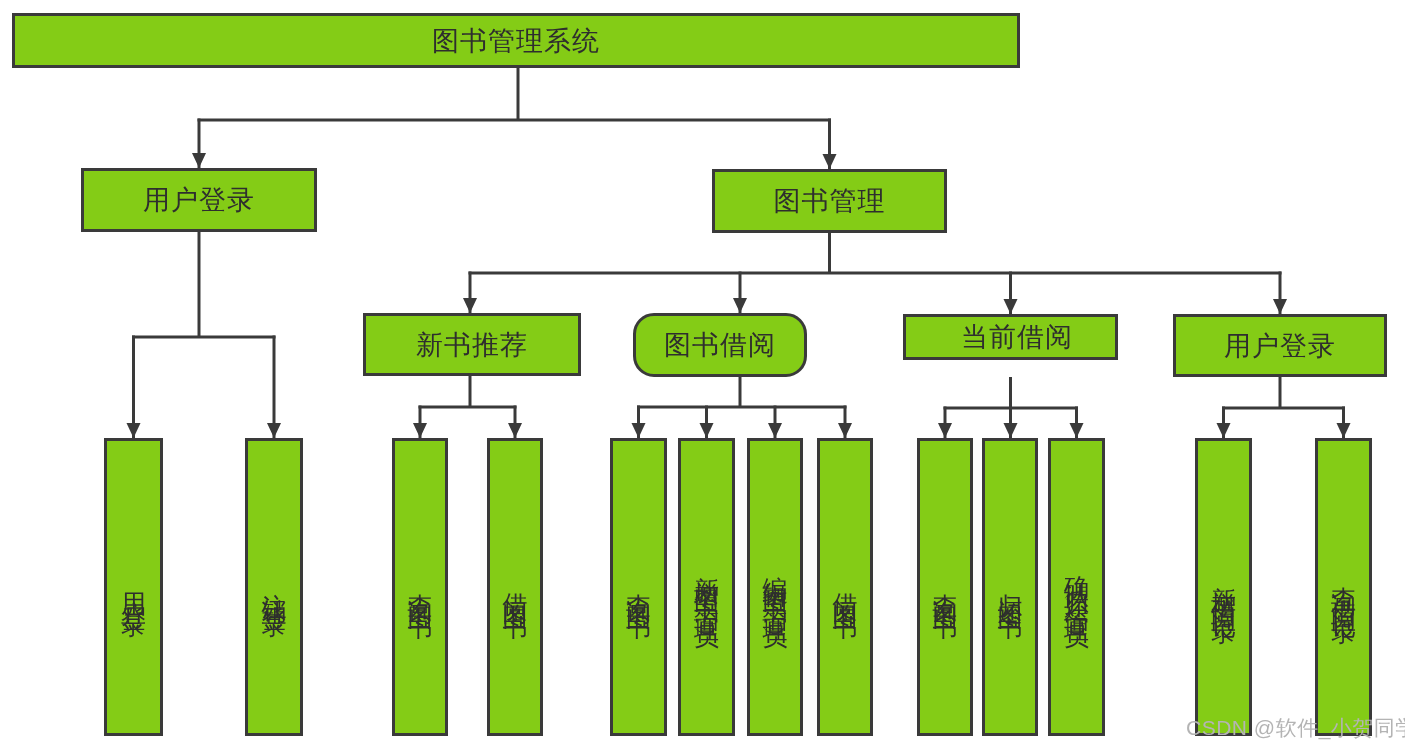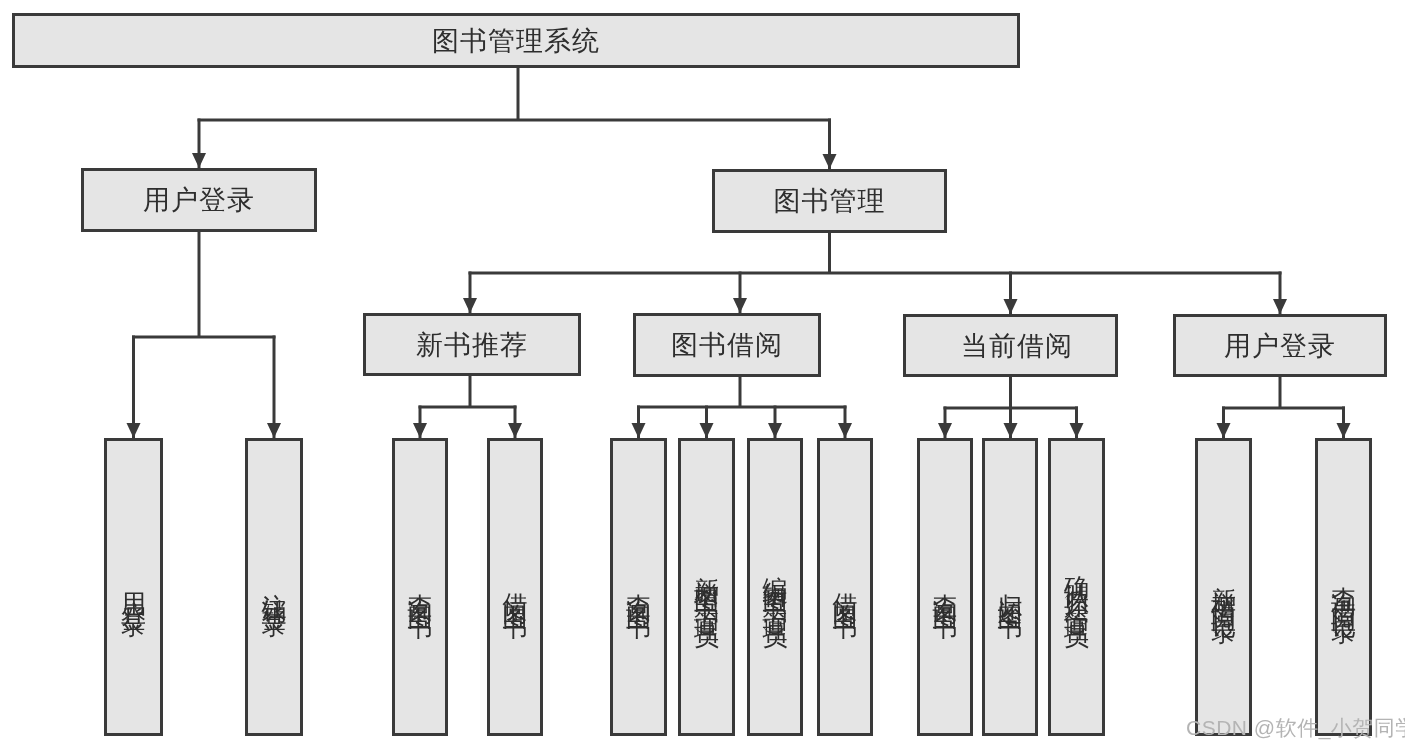--- a/index.html
+++ b/index.html
@@ -15,21 +15,21 @@
     width:1405px;height:747px;
     background:var(--bg);
     overflow:hidden;
   }
   .connectors{position:absolute;left:0;top:0;z-index:1;}
   .ln{stroke:var(--line);stroke-width:3;fill:none;}
   .box{
     position:absolute;
     box-sizing:border-box;
     border:3px solid var(--line);
-    background:#e5e5e5;
+    background:#84cc16;
     display:flex;align-items:center;justify-content:center;
     color:var(--text);
     z-index:2;
   }
   .box .lbl{white-space:nowrap;}
   .h .lbl{font-size:27px;letter-spacing:1px;}
   .v .lbl{
     writing-mode:vertical-rl;
     text-orientation:mixed;
     font-size:25px;
@@ -106,24 +106,24 @@
   <div class="box h" style="left:81px;top:168px;width:236px;height:64px;">
     <span class="lbl">用户登录</span>
   </div>
   <div class="box h" style="left:712px;top:169px;width:235px;height:64px;font-family:Liberation Mono, monospace;">
     <span class="lbl">图书管理</span>
   </div>
 
   <div class="box h" style="left:363px;top:313px;width:218px;height:63px;">
     <span class="lbl">新书推荐</span>
   </div>
-  <div class="box h" style="left:633px;top:313px;width:188px;height:64px;">
+  <div class="box h" style="left:633px;top:313px;width:174px;height:64px;border-radius:21px;">
     <span class="lbl">图书借阅</span>
   </div>
-  <div class="box h" style="left:903px;top:314px;width:215px;height:63px;padding-left:13px;">
+  <div class="box h" style="left:903px;top:314px;width:215px;height:46px;padding-left:13px;">
     <span class="lbl">当前借阅</span>
   </div>
   <div class="box h" style="left:1173px;top:314px;width:214px;height:63px;">
     <span class="lbl">用户登录</span>
   </div>
 
   <div class="box v" style="left:104px;top:438px;width:59px;height:298px;">
     <span class="lbl">用户登录</span>
   </div>
   <div class="box v" style="left:245px;top:438px;width:58px;height:298px;">

